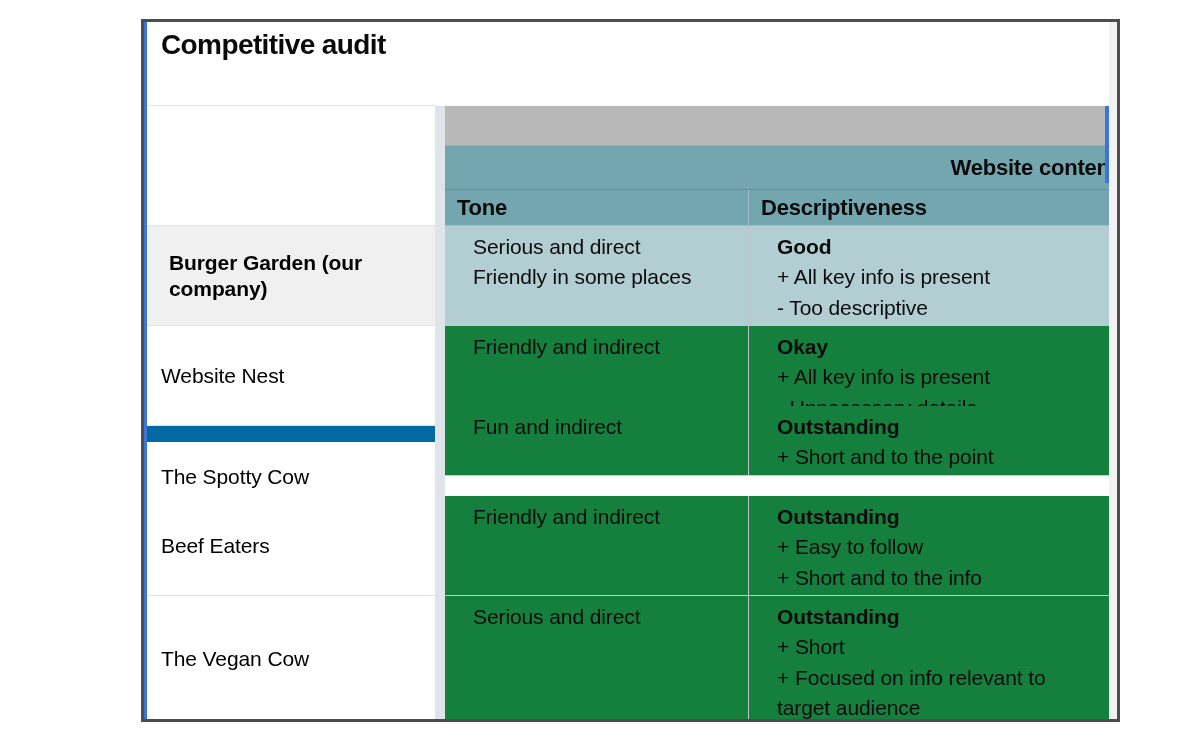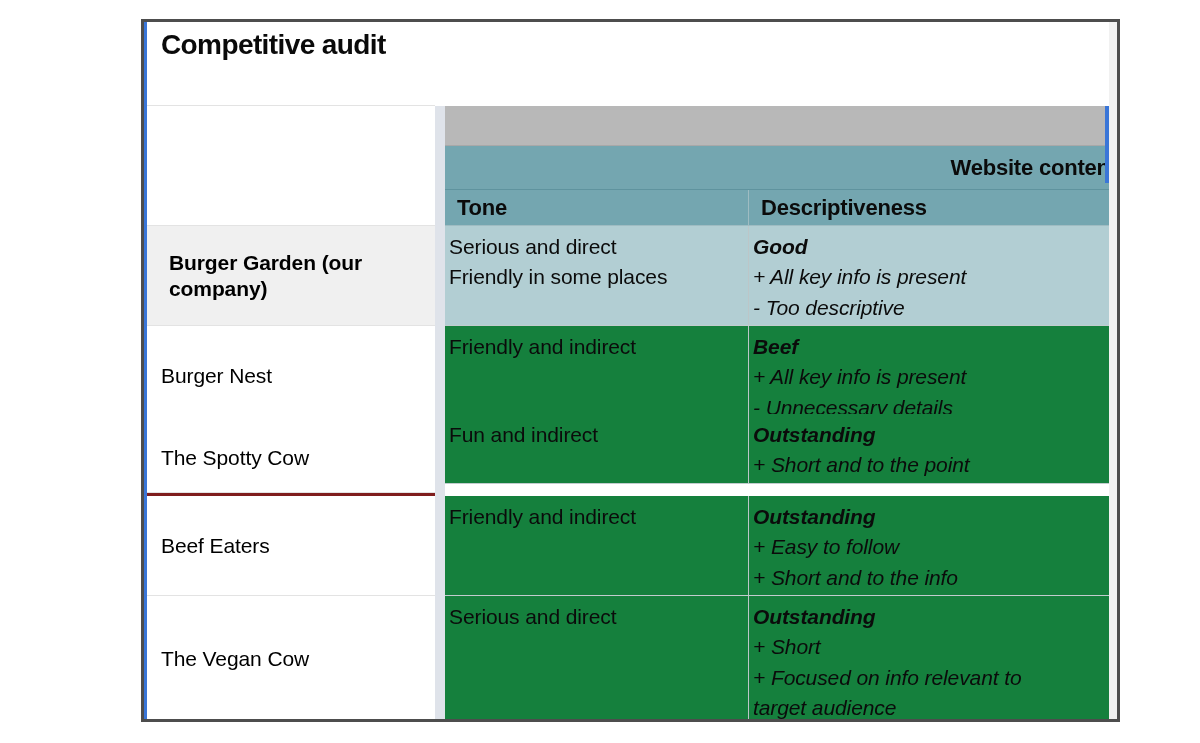--- a/index.html
+++ b/index.html
@@ -71,21 +71,21 @@
     height: 100%;
   }
 
   
   #col-left {
     position: absolute;
     left: 0px;
     top: 0px;
     width: 288px;
     height: 100%;
-    background: #7f1d1d;
+    background: #0369a1;
     box-sizing: border-box;
   }
   .lcell {
     position: absolute;
     left: 0px;
     width: 288px;
     box-sizing: border-box;
     border-bottom: 1px solid #e3e3e3;
     background: #ffffff;
     display: flex;
@@ -186,24 +186,24 @@
     left: 0px;
     width: 672px;
     box-sizing: border-box;
     display: flex;
     border-bottom: 1px solid #c2ccce;
   }
   .drow.first { background: #b2ced3; }
   .drow.rest  { background: #15803d; }
   .dcell {
     box-sizing: border-box;
-    padding: 6px 10px 0 4px;
+    padding: 6px 10px 0 28px;
   }
   .dcell.tone { width: 304px; border-right: 1px solid #bcc6c8; }
-  .dcell.desc { width: 368px; font-style: italic; }
+  .dcell.desc { width: 368px; }
   .dline {
     font-size: 21px;
     color: #0b0b0b;
     line-height: 1.45;
     letter-spacing: -0.1px;
     white-space: pre-wrap;
   }
   .dline.bold { font-weight: bold; }
 </style>
 </head>
@@ -226,24 +226,24 @@
         </div>
 
         <div class="lcell" style="top:84px; height:120px;"></div>
 
         <div class="lcell shaded" style="top:204px; height:100px;">
           <span class="ltext bold">Burger Garden
 (our company)</span>
         </div>
 
         <div class="lcell" style="top:304px; height:100px;">
-          <span class="ltext">Burger Nest</span>
-        </div>
-
-        <div class="lcell" style="top:401px; height:70px;">
+          <span class="ltext">Website Nest</span>
+        </div>
+
+        <div class="lcell" style="top:420px; height:70px;">
           <span class="ltext">The Spotty Cow</span>
         </div>
 
         <div class="lcell" style="top:574px; height:126px; border-bottom:none;">
           <span class="ltext">The Vegan Cow</span>
         </div>
 
         <div class="lcell" style="top:474px; height:100px;">
           <span class="ltext">Beef Eaters</span>
         </div>
@@ -279,27 +279,27 @@
             <div class="dline">+ All key info is present
 - Too descriptive</div>
           </div>
         </div>
 
         <div class="drow rest" style="top:304px; height:100px;">
           <div class="dcell tone">
             <div class="dline">Friendly and indirect</div>
           </div>
           <div class="dcell desc">
-            <div class="dline bold">Beef</div>
+            <div class="dline bold">Okay</div>
             <div class="dline">+ All key info is present
 - Unnecessary details</div>
           </div>
         </div>
 
-        <div class="drow rest" style="top:392px; height:70px;">
+        <div class="drow rest" style="top:384px; height:70px;">
           <div class="dcell tone">
             <div class="dline">Fun and indirect</div>
           </div>
           <div class="dcell desc">
             <div class="dline bold">Outstanding</div>
             <div class="dline">+ Short and to the point</div>
           </div>
         </div>
 
         <div class="drow rest" style="top:474px; height:100px;">

